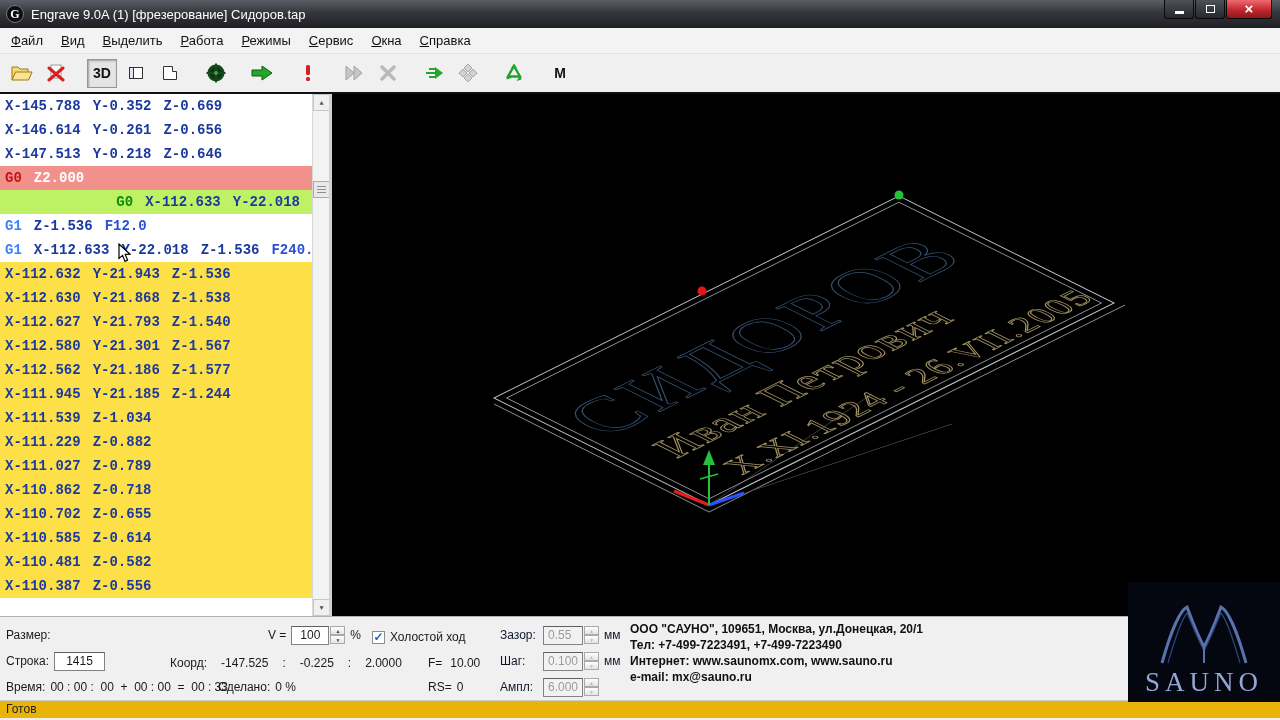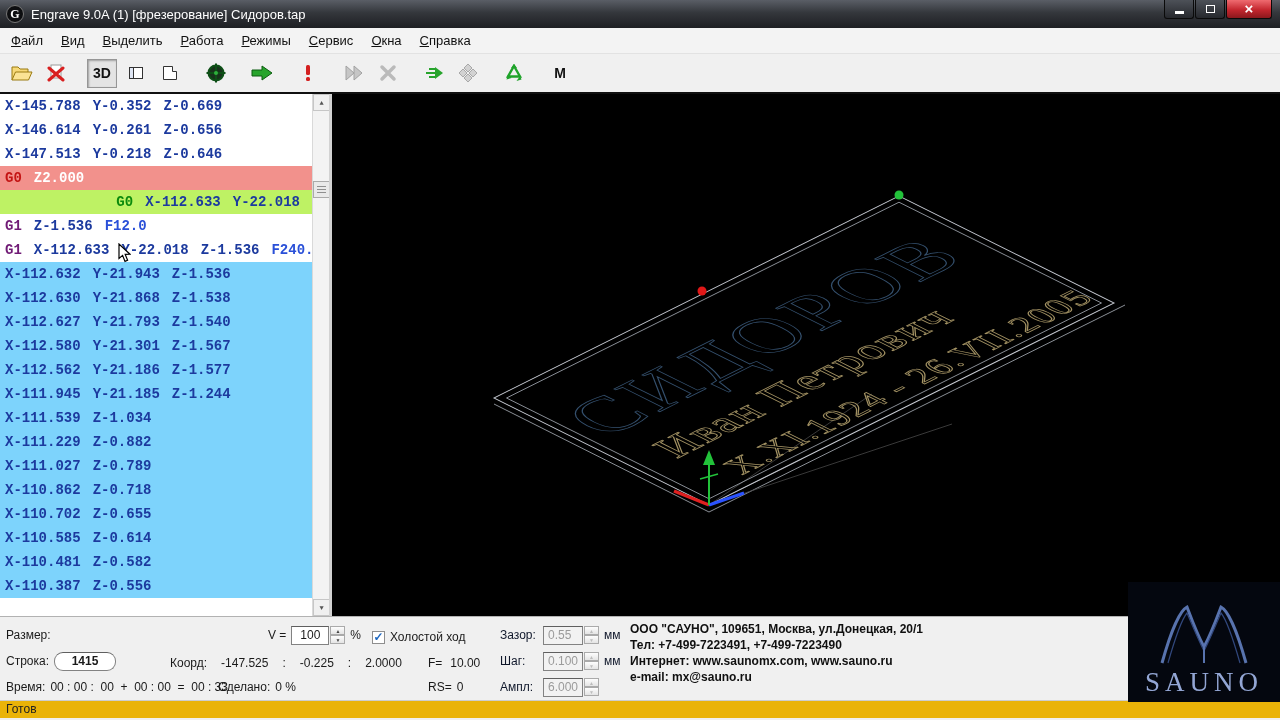--- a/index.html
+++ b/index.html
@@ -37,27 +37,27 @@
 
   
   .main { display:flex; height:524px; border-top:2px solid #101010; }
   .listing { width:332px; background:#fff; position:relative; overflow:hidden; border-right:3px solid #d2d2d2;font-family:Liberation Mono, monospace; }
   .g-rows { position:absolute; left:0; top:0; right:17px; bottom:0; overflow:hidden; background:#fff; }
   .g-row { height:24px; line-height:24px; padding-left:5px; white-space:nowrap; overflow:hidden;
            font-weight:bold; font-size:14px; }
   .bg-w  { background:#ffffff; }
   .bg-p  { background:#f2918c; }
   .bg-y  { background:#bef264;text-align:right; }
-  .bg-cr { background:#7dd3fc; }
+  .bg-cr { background:#fde047; }
   .tok { margin-right:12px; }
   .tok-c   { color:#1c3a9e; }
   .tok-g0  { color:#c41414; }
   .tok-zl  { color:#ffffff;text-align:center; }
   .tok-g0g { color:#0c8a0c; }
-  .tok-g1  { color:#701a75; }
+  .tok-g1  { color:#3b82f6; }
   .tok-f   { color:#2a50d8; }
 
   .scrollbar { position:absolute; right:0; top:0; width:17px; height:100%; background:#f3f3f3; border-left:1px solid #d9d9d9; }
   .sb-btn { position:absolute; left:0; width:17px; height:17px; background:#f0f0f0; border:1px solid #c6c6c6;
             display:flex; align-items:center; justify-content:center; font-size:7px; color:#555; }
   .sb-up { top:0; } .sb-down { bottom:0; }
   .sb-up::before { content:"▲"; } .sb-down::before { content:"▼"; }
   .sb-thumb { position:absolute; left:0; top:87px; width:17px; height:17px; background:#e9e9e9; border:1px solid #aaa;
               display:flex; flex-direction:column; align-items:center; justify-content:center; gap:2px; }
   .sb-thumb i { display:block; width:9px; height:1px; background:#8f8f8f; }
@@ -327,21 +327,21 @@
     <span class="field disabled" style="width:40px;">0.55</span>
     <span class="spin disabled">
         <b class="up"></b>
         <b class="down"></b>
       </span>
     <span class="dis" style="margin-left:5px;">мм</span>
   </div>
 
   <div class="grp" style="left:6px; top:34px;">
     <span class="lbl">Строка:</span>
-    <span class="field center" style="width:62px; font-weight:bold;border-radius:9px;">1415</span>
+    <span class="field center" style="width:51px; font-weight:normal;">1415</span>
   </div>
 
   <div class="grp" style="left:170px; top:36px;">
     <span class="lbl" style="margin-right:14px;">Коорд:</span>
     <span>-147.525</span>
     <span style="margin-left:14px;">:</span>
     <span style="margin-left:14px;">-0.225</span>
     <span style="margin-left:14px;">:</span>
     <span style="margin-left:14px;">2.0000</span>
     <span style="margin-left:26px;">F=</span>

